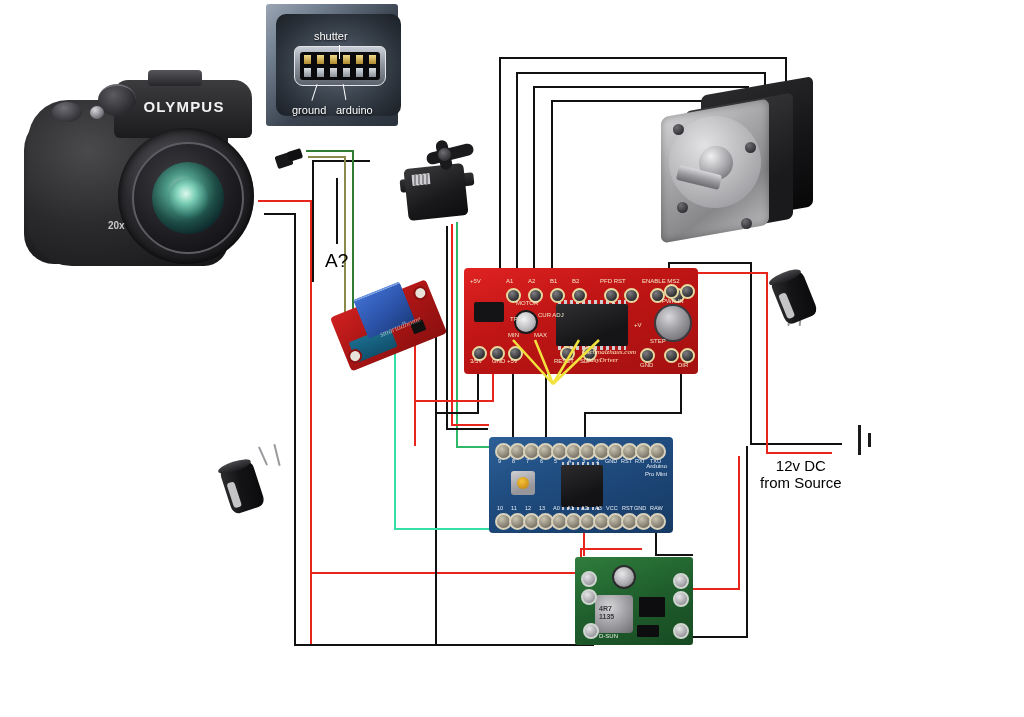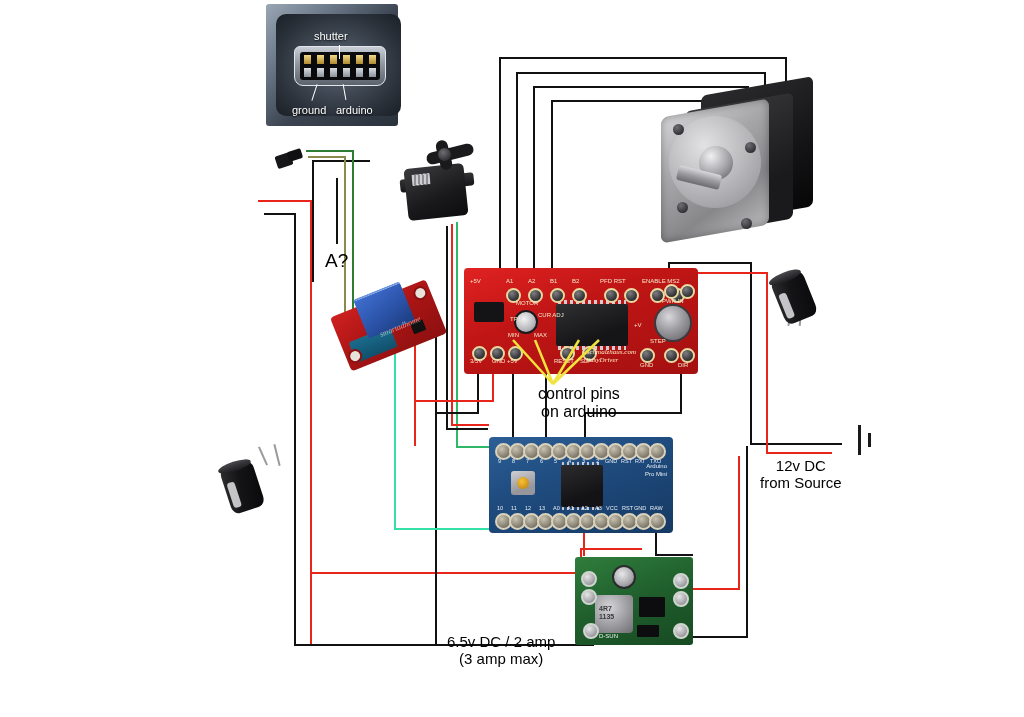--- a/index.html
+++ b/index.html
@@ -649,20 +649,38 @@
   <div class="wire" style="left:655px; top:554px; width:38px; height:2px; background:#111;"></div>
 
   <div class="wire" style="left:692px; top:588px; width:48px; height:2px; background:#e8251b;"></div>
   <div class="wire" style="left:738px; top:456px; width:2px; height:134px; background:#e8251b;"></div>
   <div class="wire" style="left:692px; top:636px; width:56px; height:2px; background:#111;"></div>
   <div class="wire" style="left:746px; top:446px; width:2px; height:192px; background:#111;"></div>
 
   <div class="wire" style="left:262px; top:446px; width:2px; height:20px; background:#9a9a9e; transform:rotate(-24deg);"></div>
   <div class="wire" style="left:276px; top:444px; width:2px; height:22px; background:#9a9a9e; transform:rotate(-14deg);"></div>
 
+  <div id="camera-photo">
+    <div class="cam-grip"></div>
+    <div class="cam-body"></div>
+    <div class="cam-top"></div>
+    <div class="cam-hotshoe"></div>
+    <div class="cam-dial"></div>
+    <div class="cam-shutterbtn"></div>
+    <div class="cam-smallbtn"></div>
+    <div class="cam-brand">OLYMPUS</div>
+    <div class="lens-ring">
+      <div class="lens-ring2">
+        <div class="lens-glass">
+          <div class="lens-glass2"></div>
+        </div>
+      </div>
+    </div>
+    <div class="cam-zoom">20x</div>
+  </div>
 
   <div style="position:absolute; left:276px; top:150px; width:30px; height:22px;">
     <div style="position:absolute; left:0; top:4px; width:16px; height:13px; background:#171719; border-radius:2px; transform:rotate(-18deg);"></div>
     <div style="position:absolute; left:12px; top:0px; width:14px; height:10px; background:#101012; border-radius:2px; transform:rotate(-18deg);"></div>
   </div>
 
   <div id="usb-port-photo">
     <div class="usb-inner-bg"></div>
     <div class="usb-shell">
       <div class="usb-cavity">
@@ -869,17 +887,15 @@
       <div class="cap-stripe"></div>
     </div>
   </div>
 
   <div style="position:absolute; left:858px; top:425px; width:24px; height:30px;">
     <div class="batt-long" style="left:0px; top:0px; width:3px; height:30px;"></div>
     <div class="batt-short" style="left:10px; top:8px; width:3px; height:14px;"></div>
   </div>
 
   <div class="label" style="left:325px; top:250px; font-size:19px;">A?</div>
-  <div class="label" style="left:538px; top:385px; font-size:16px;">control pins<br>on arduino</div>
   <div class="label" style="left:760px; top:457px; font-size:15px;">12v DC<br>from Source</div>
-  <div class="label" style="left:447px; top:633px; font-size:15px;">6.5v DC / 2 amp<br>(3 amp max)</div>
 
 </div>
 
 </body></html>

